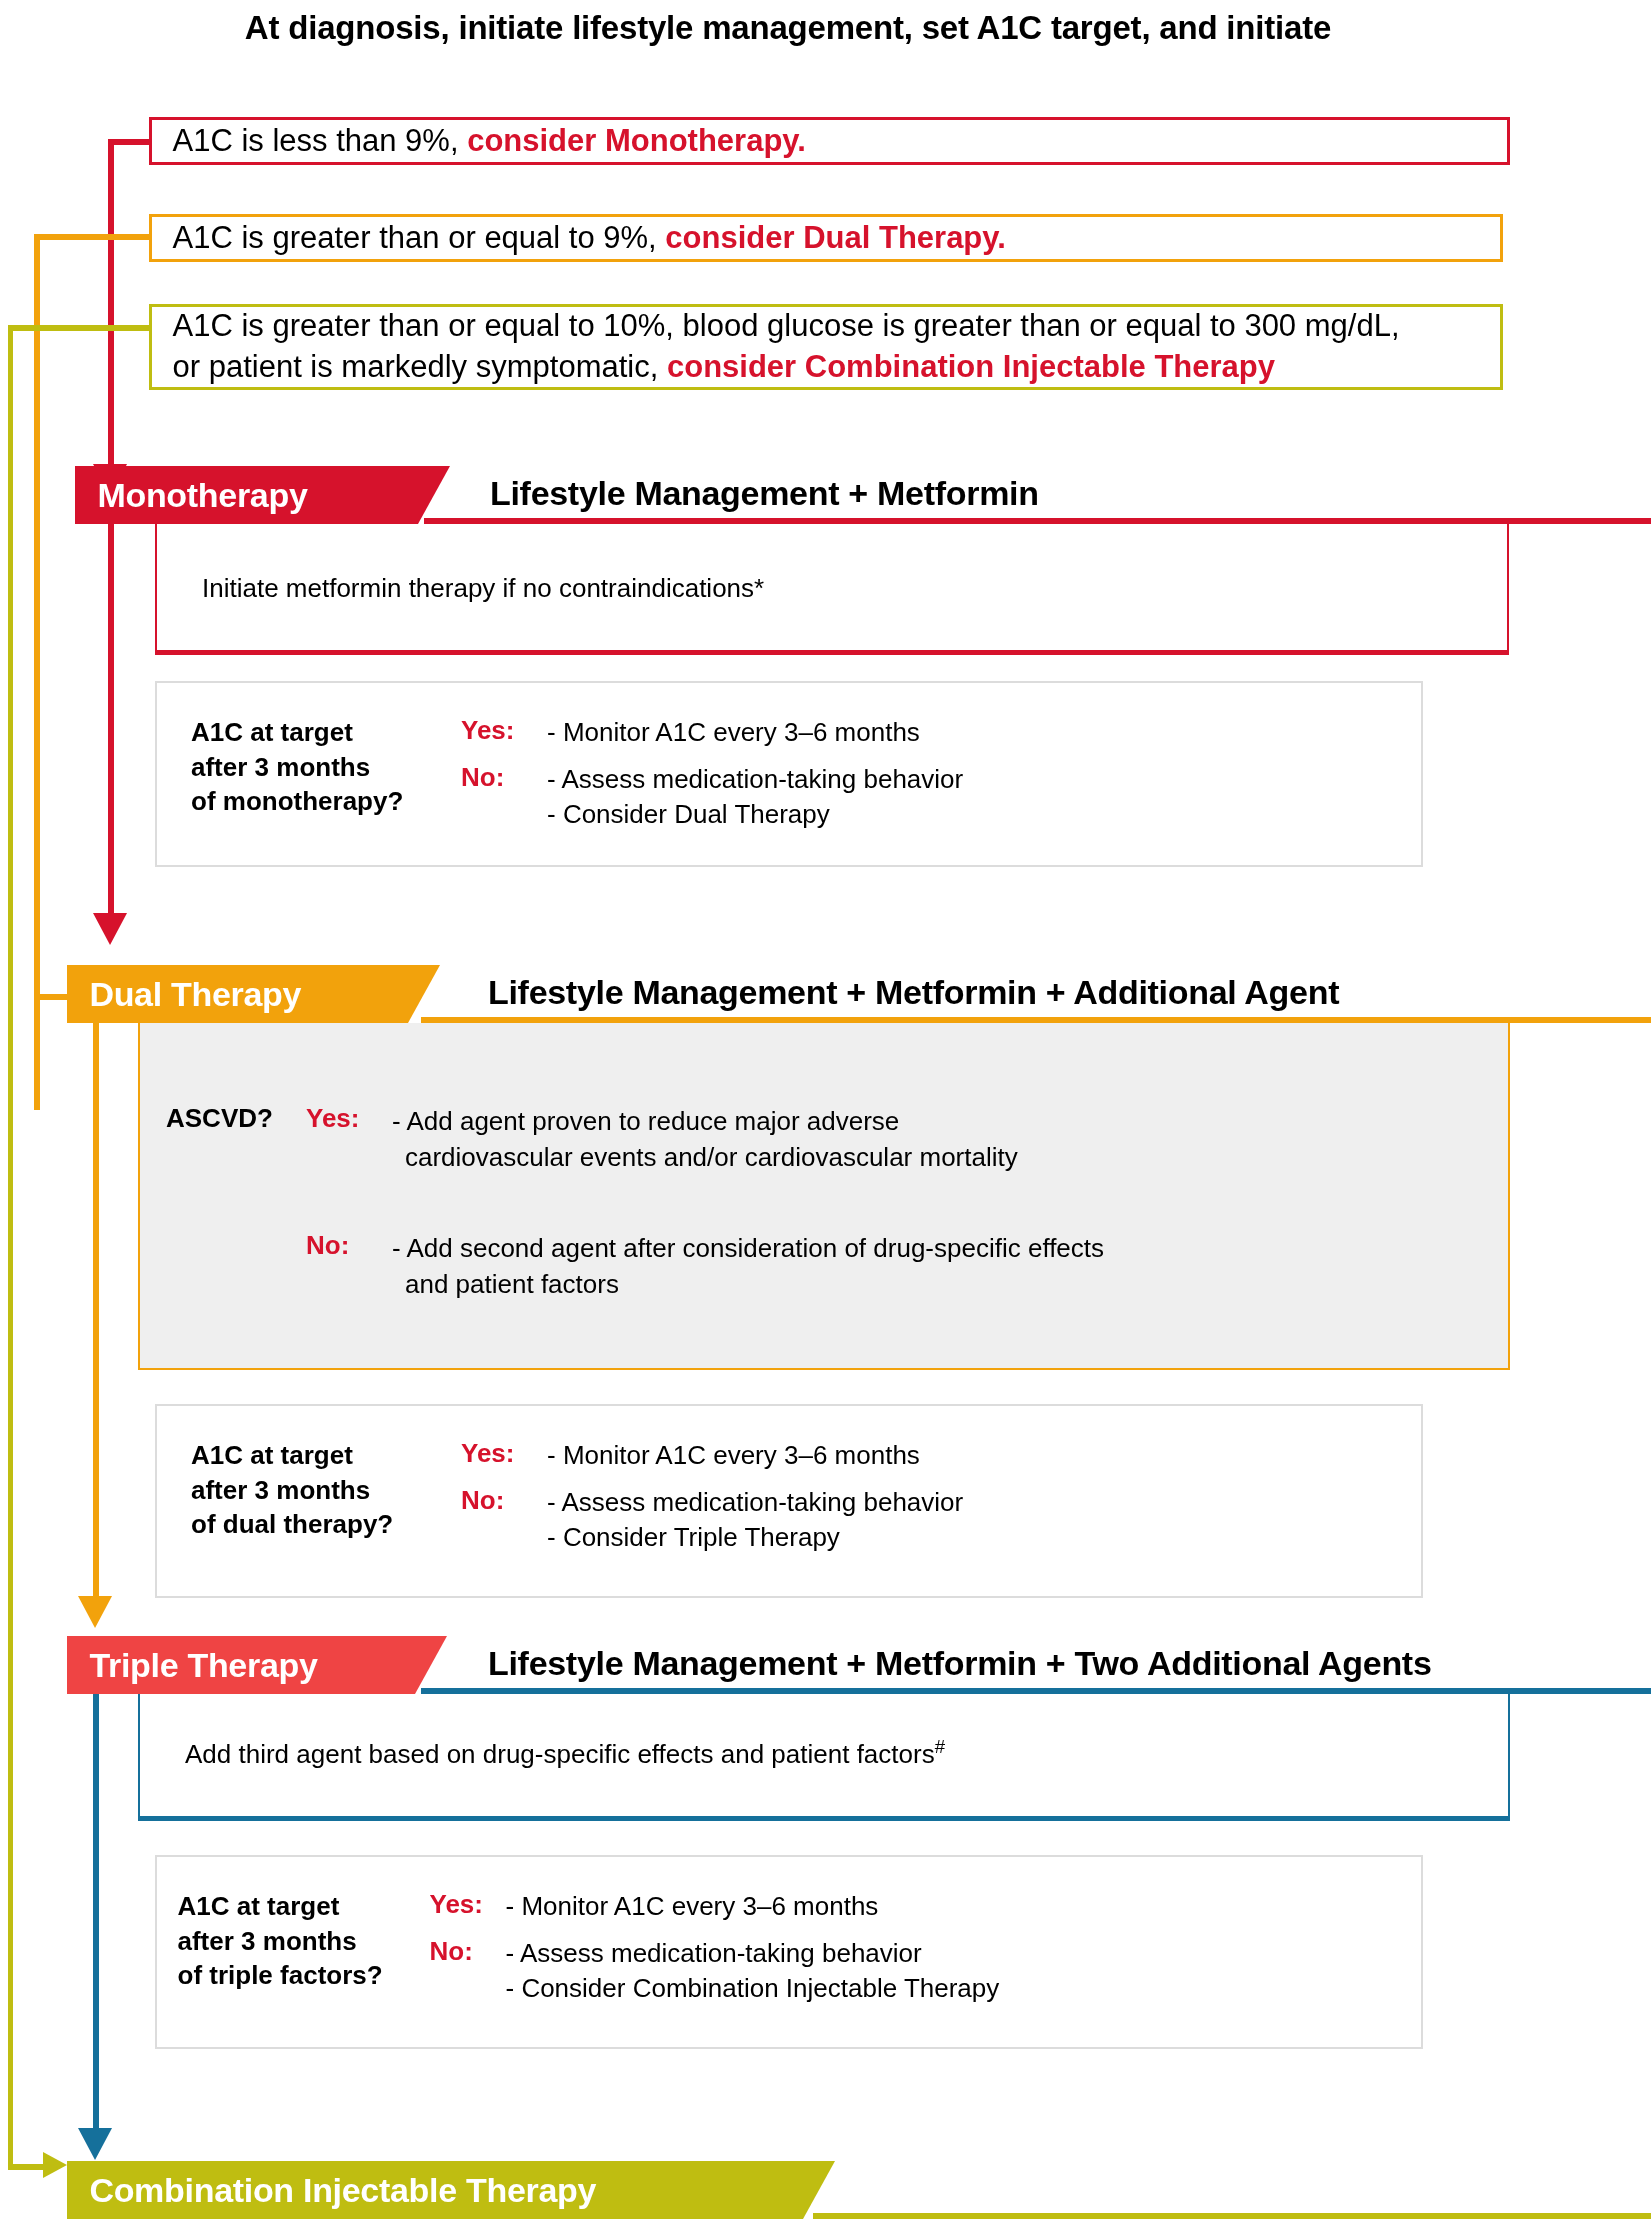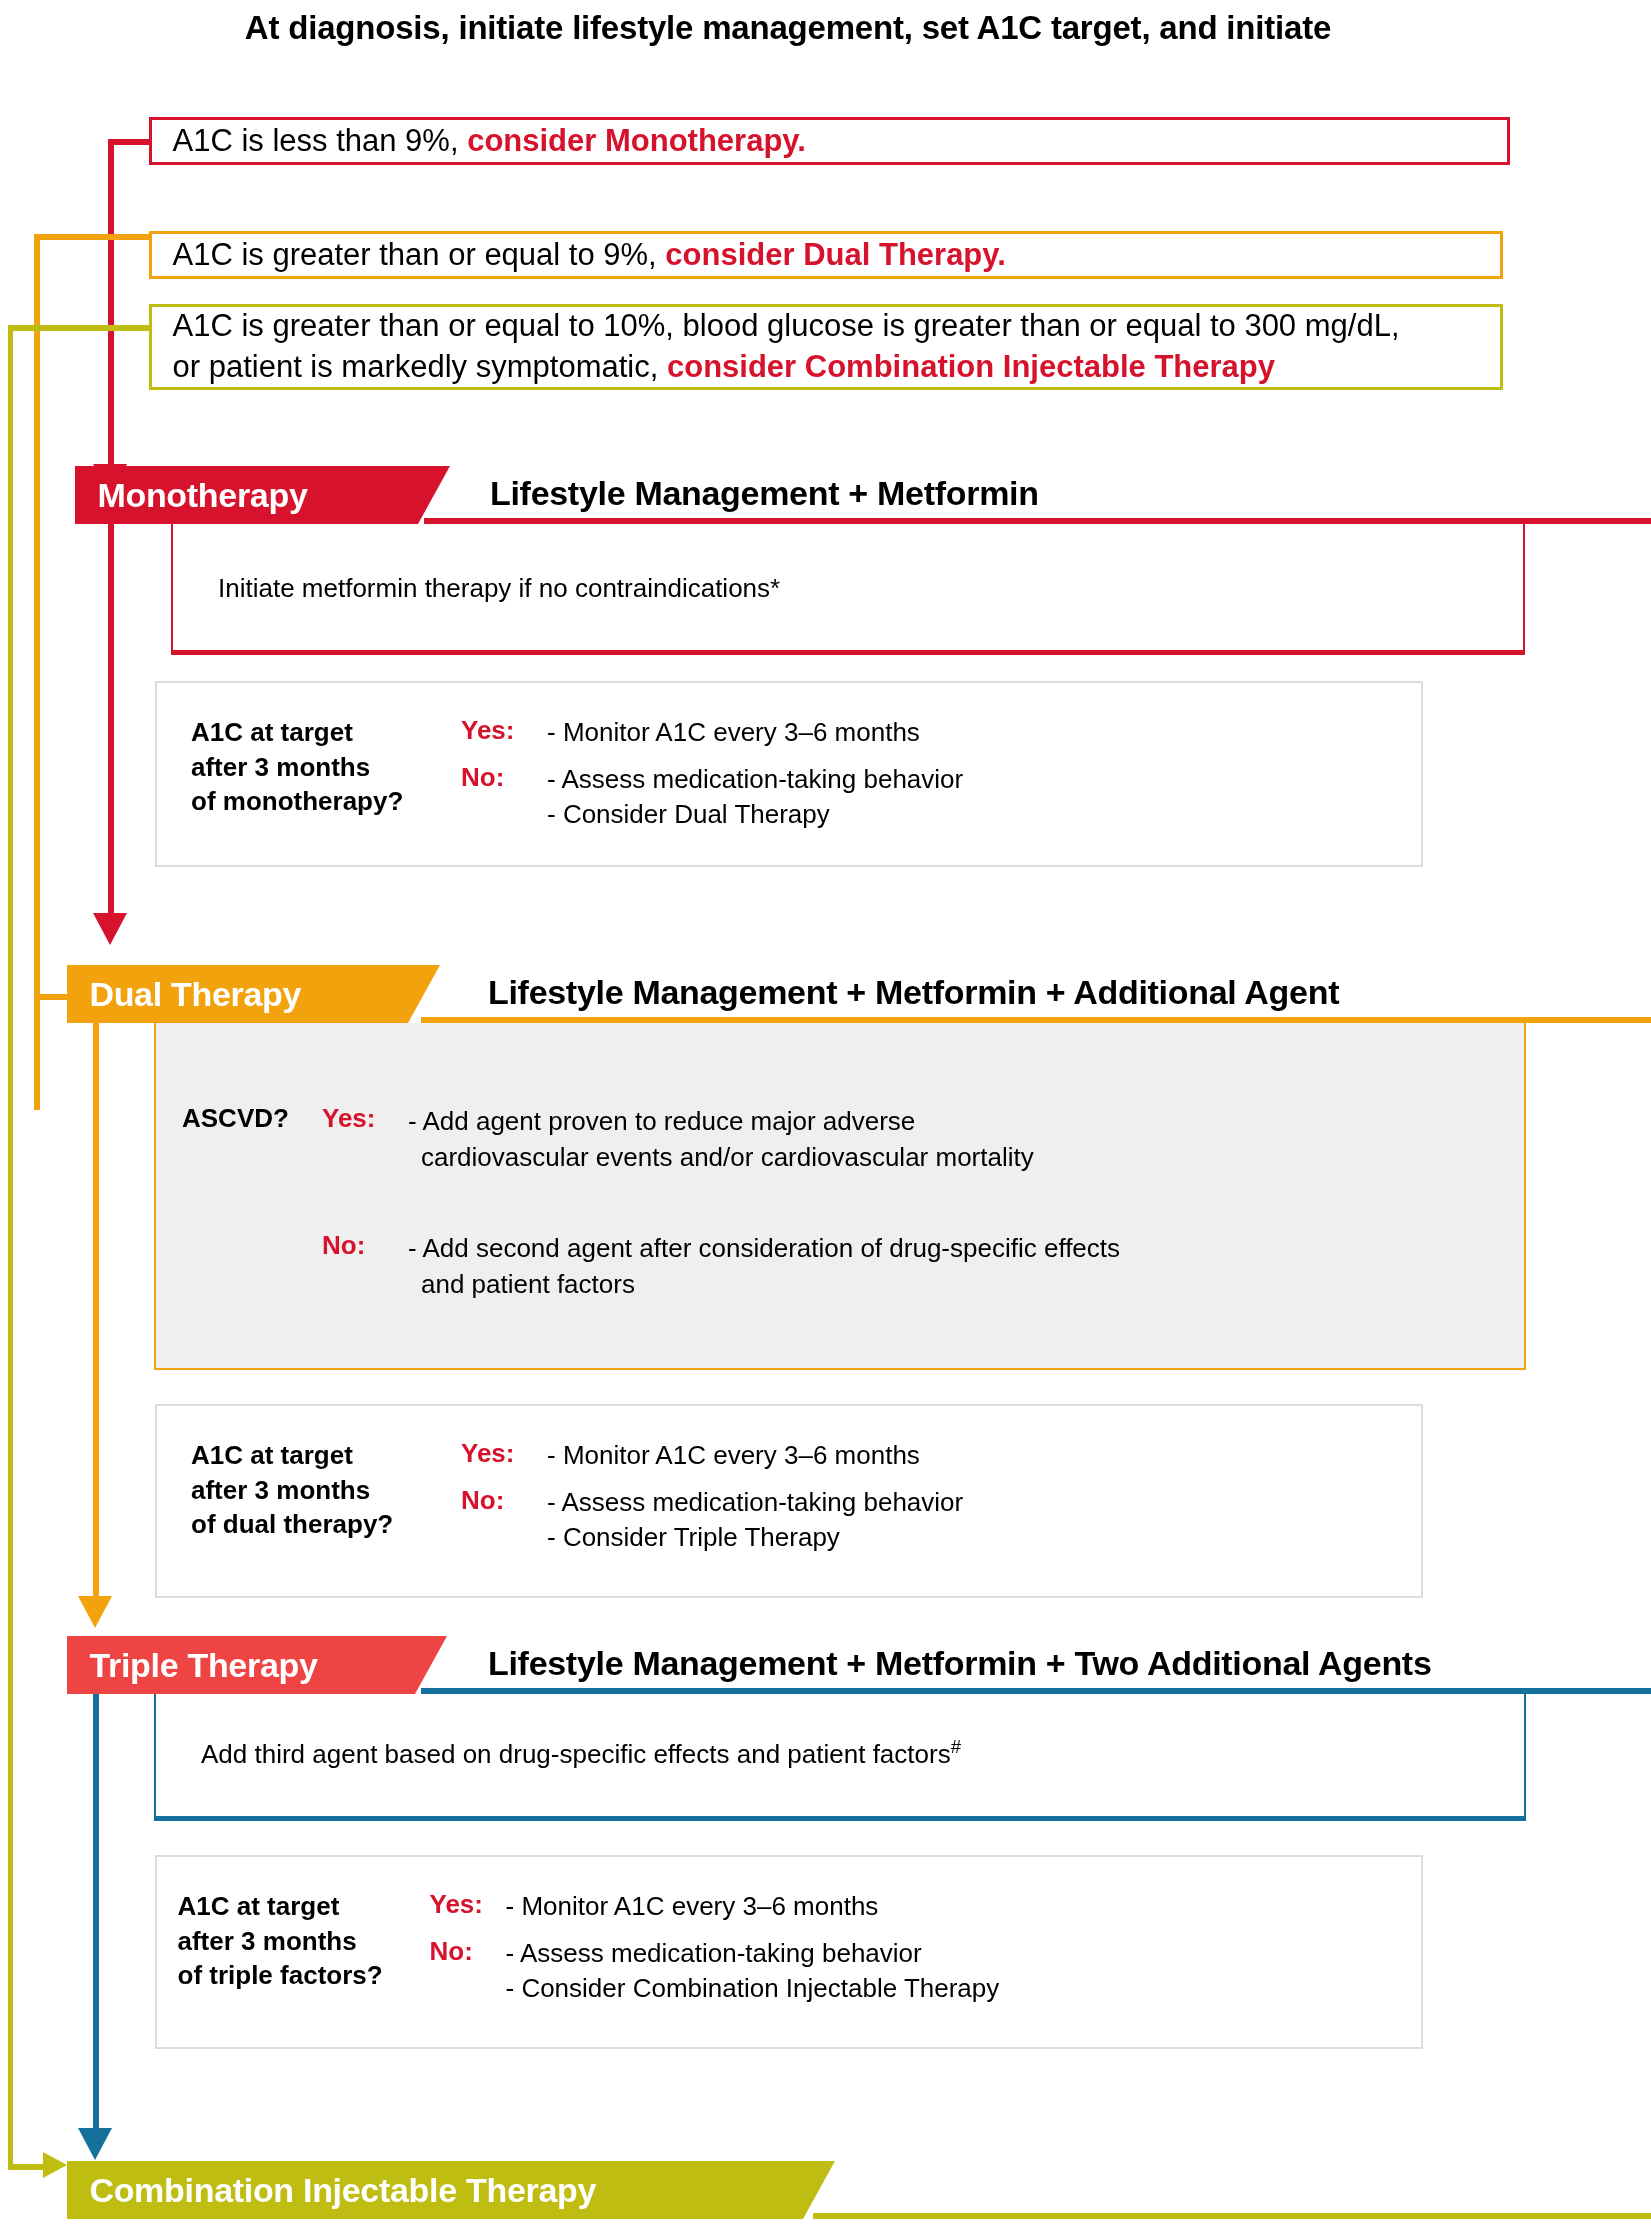--- a/index.html
+++ b/index.html
@@ -27,21 +27,21 @@
     background:#fff;
     box-sizing:border-box;
     display:flex;align-items:center;
   }
   .crit .txt{
     font-size:31px;line-height:1.32;
     padding-left:20.5px;padding-right:13px;
   }
   .crit b{color:#D6122C;font-weight:bold;}
   #crit1{left:149px;top:117px;width:1361px;height:48px;border-color:#D6122C;}
-  #crit2{left:149px;top:231px;width:1354px;height:48px;border-color:#F2A20C;}
+  #crit2{left:149px;top:214px;width:1354px;height:48px;border-color:#F2A20C;}
   #crit3{left:149px;top:304px;width:1354px;height:86px;border-color:#BFBD11;}
   .tag{
     position:relative;height:58px;box-sizing:border-box;
     display:flex;align-items:center;
     color:#ffffff;font-weight:bold;font-size:34px;
     padding-left:22.4px;padding-right:62px;
     letter-spacing:-0.3px;
   }
   .tag::after{
     content:"";position:absolute;right:0px;top:0;width:0;height:0;
@@ -50,21 +50,21 @@
   .tag.shape{clip-path:polygon(0 0, 100% 0, calc(100% - 32px) 100%, 0 100%);}
   .hrule{position:absolute;height:5.6px;}
   .hdrtitle{
     position:absolute;font-weight:bold;font-size:34px;color:#000;
     white-space:nowrap;letter-spacing:-0.3px;
   }
 
   
   .cbox{
     box-sizing:border-box;background:#fff;
-    border-style:solid;border-width:2.8px;border-top:none;margin-left:16px;
+    border-style:solid;border-width:2.8px;border-top:none;
   }
   .cbox .line{
     font-size:26px;line-height:1.3;
   }
 
   
   .qbox{
     box-sizing:border-box;background:#ffffff;
     border:2.8px solid #dcdcdc;
   }

